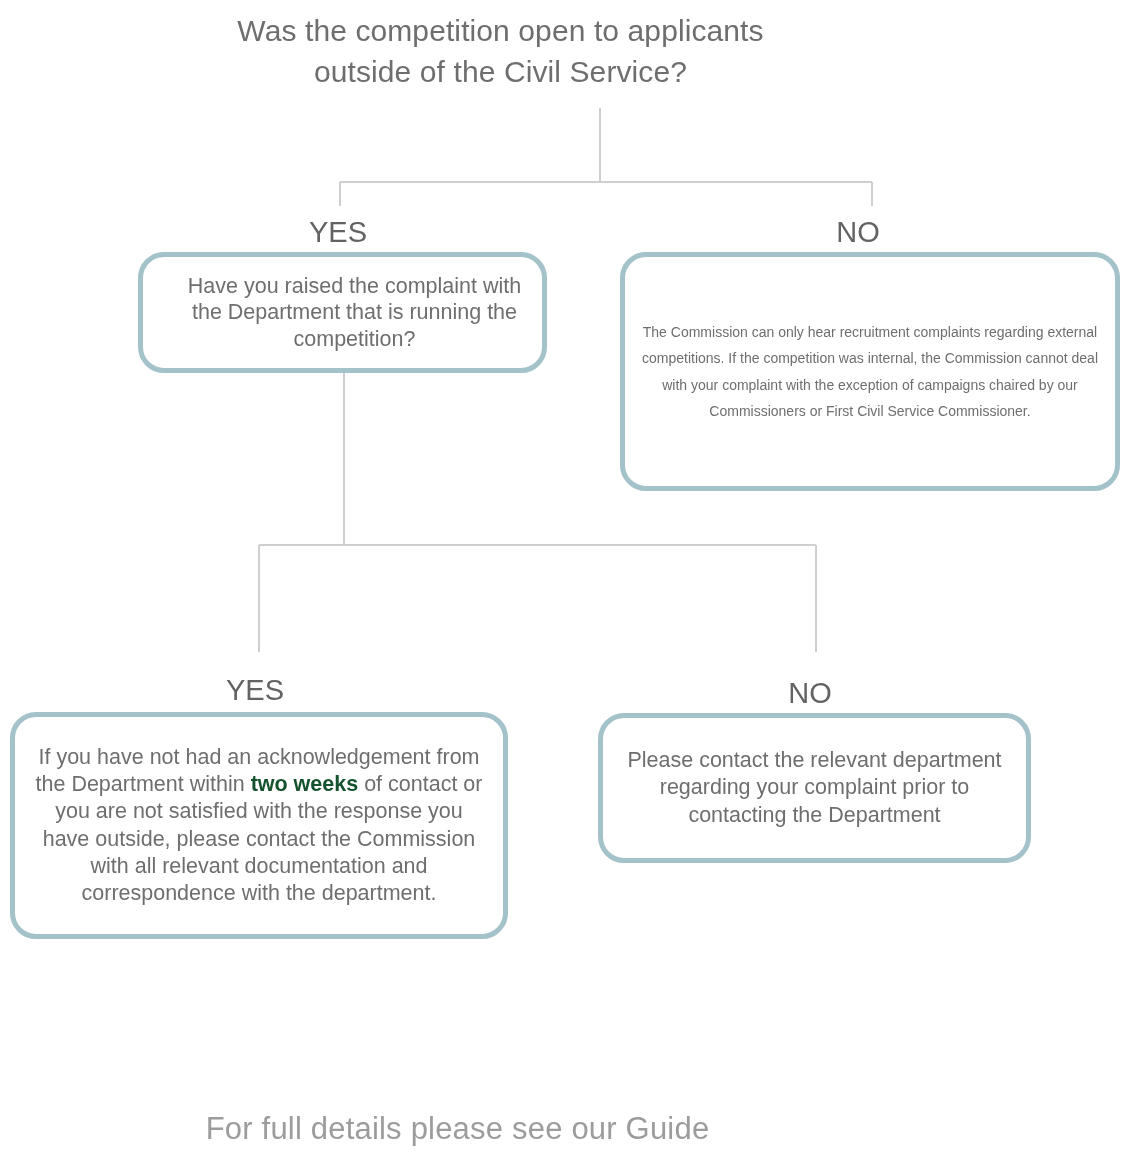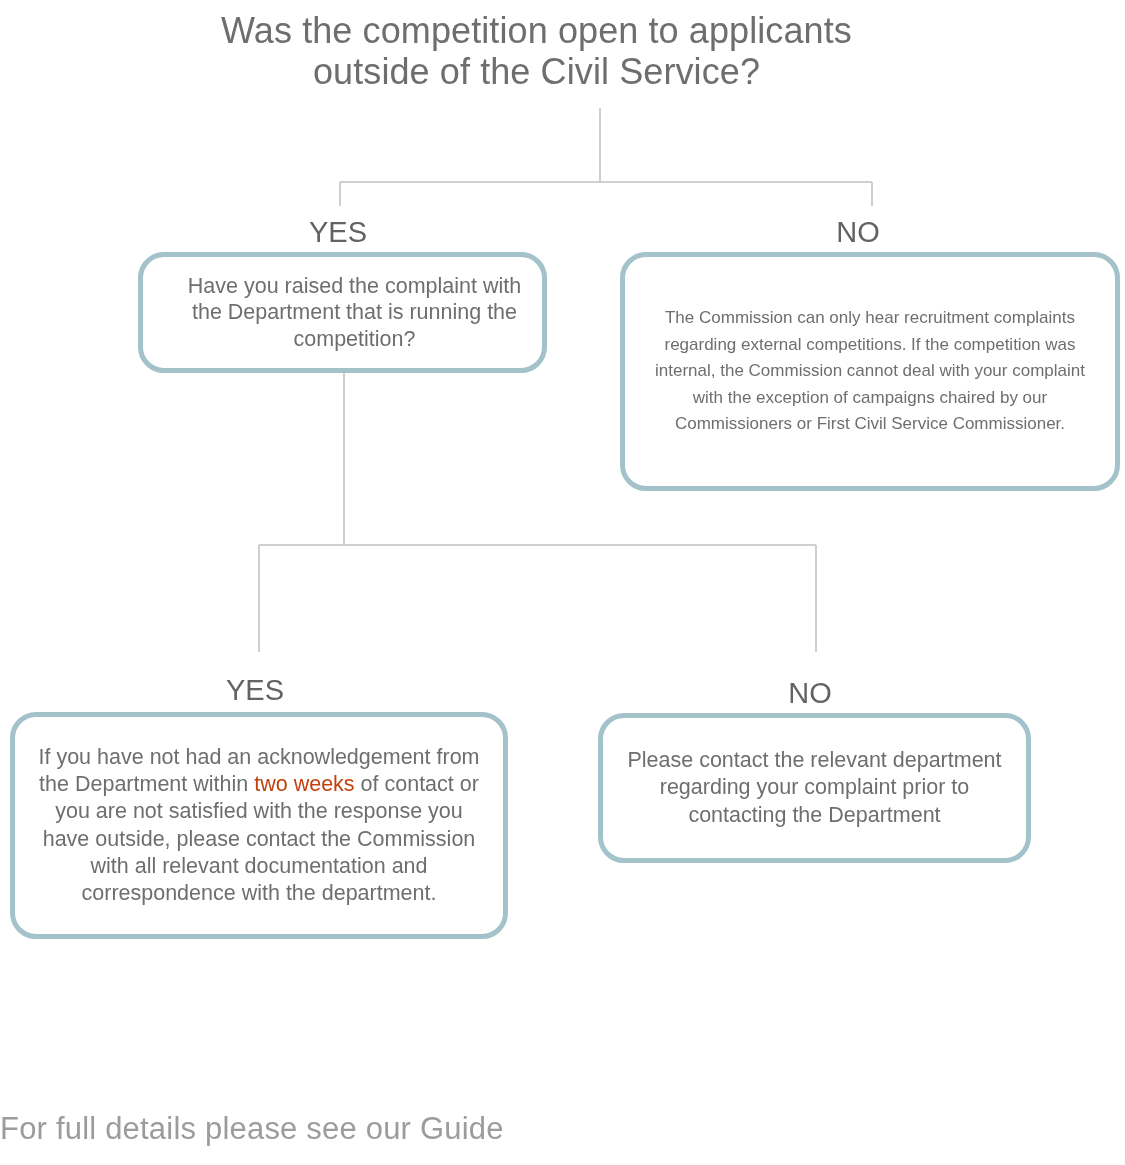--- a/index.html
+++ b/index.html
@@ -32,27 +32,26 @@
     pointer-events: none;
   }
 
   
   .question-title {
     position: absolute;
     left: 0;
     top: 10px;
     width: 1001px;
     text-align: center;
-    font-size: 36px;
+    font-size: 30px;
     line-height: 41px;
     font-weight: 400;
     color: #6e6e6e;
     letter-spacing: 0.1px;
     white-space: pre-line;
-    margin-left: 36px;
   }
 
   
   .branch-label {
     position: absolute;
     font-size: 29px;
     line-height: 34px;
     font-weight: 400;
     color: #636363;
     white-space: nowrap;
@@ -73,39 +72,39 @@
     color: #6e6e6e;
     font-weight: 400;
   }
   .node-box .node-text {
     display: block;
     width: 100%;
     padding: 0 14px;
     box-sizing: border-box;
   }
   .node-box b {
-    font-weight: 400;
-    color: #c2410c;
+    font-weight: 700;
+    color: #14532d;
     text-align: right;
   }
 
   
   #box-raised-complaint {
     left: 138px;  top: 252px;
     width: 409px; height: 121px;
     font-size: 21.5px;
     line-height: 26.5px;
     padding-left: 24px;
   }
 
   
   #box-external-only {
     left: 620px;  top: 252px;
     width: 500px; height: 239px;
-    font-size: 17px;
+    font-size: 14px;
     line-height: 26.5px;
   }
 
   
   #box-contact-commission {
     left: 10px;   top: 712px;
     width: 498px; height: 227px;
     font-size: 21.5px;
     line-height: 27.2px;
   }
@@ -117,20 +116,21 @@
     font-size: 21.5px;
     line-height: 27.2px;
   }
 
   
   .footer-note {
     position: absolute;
     left: 0;
     top: 1108px;
     width: 915px;
+    text-align: center;
     font-size: 31px;
     line-height: 42px;
     font-weight: 400;
     color: #9c9c9c;
     letter-spacing: 0.2px;
   }
 </style>
 </head>
 <body>
 

